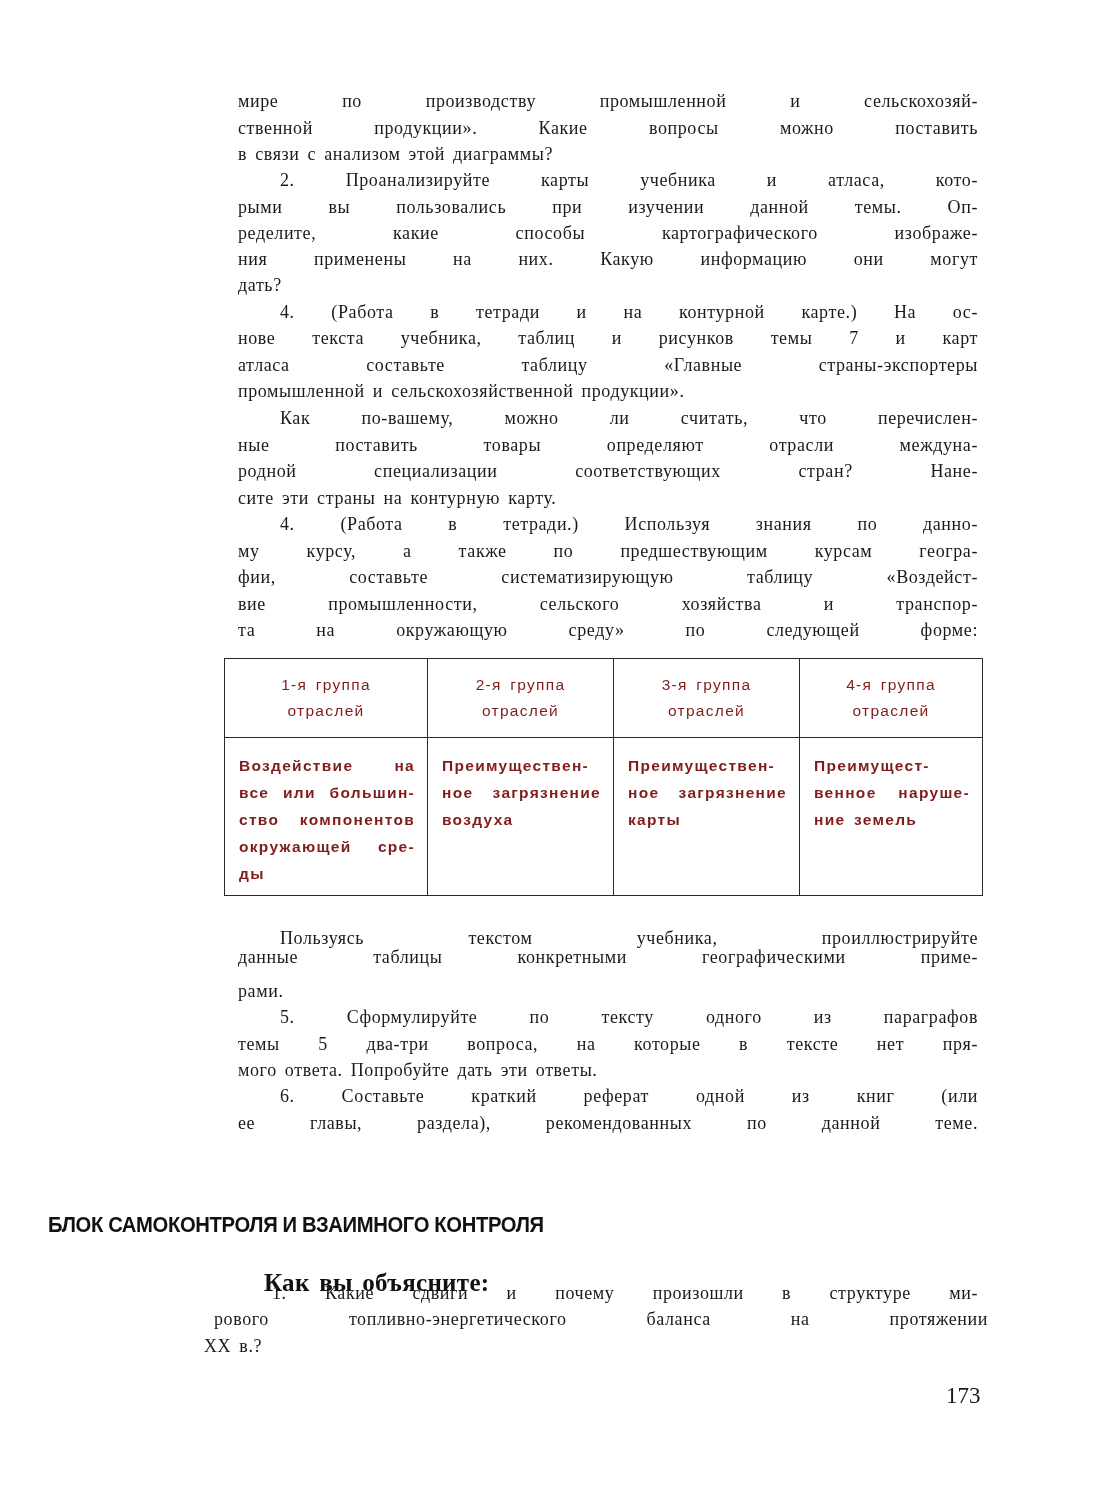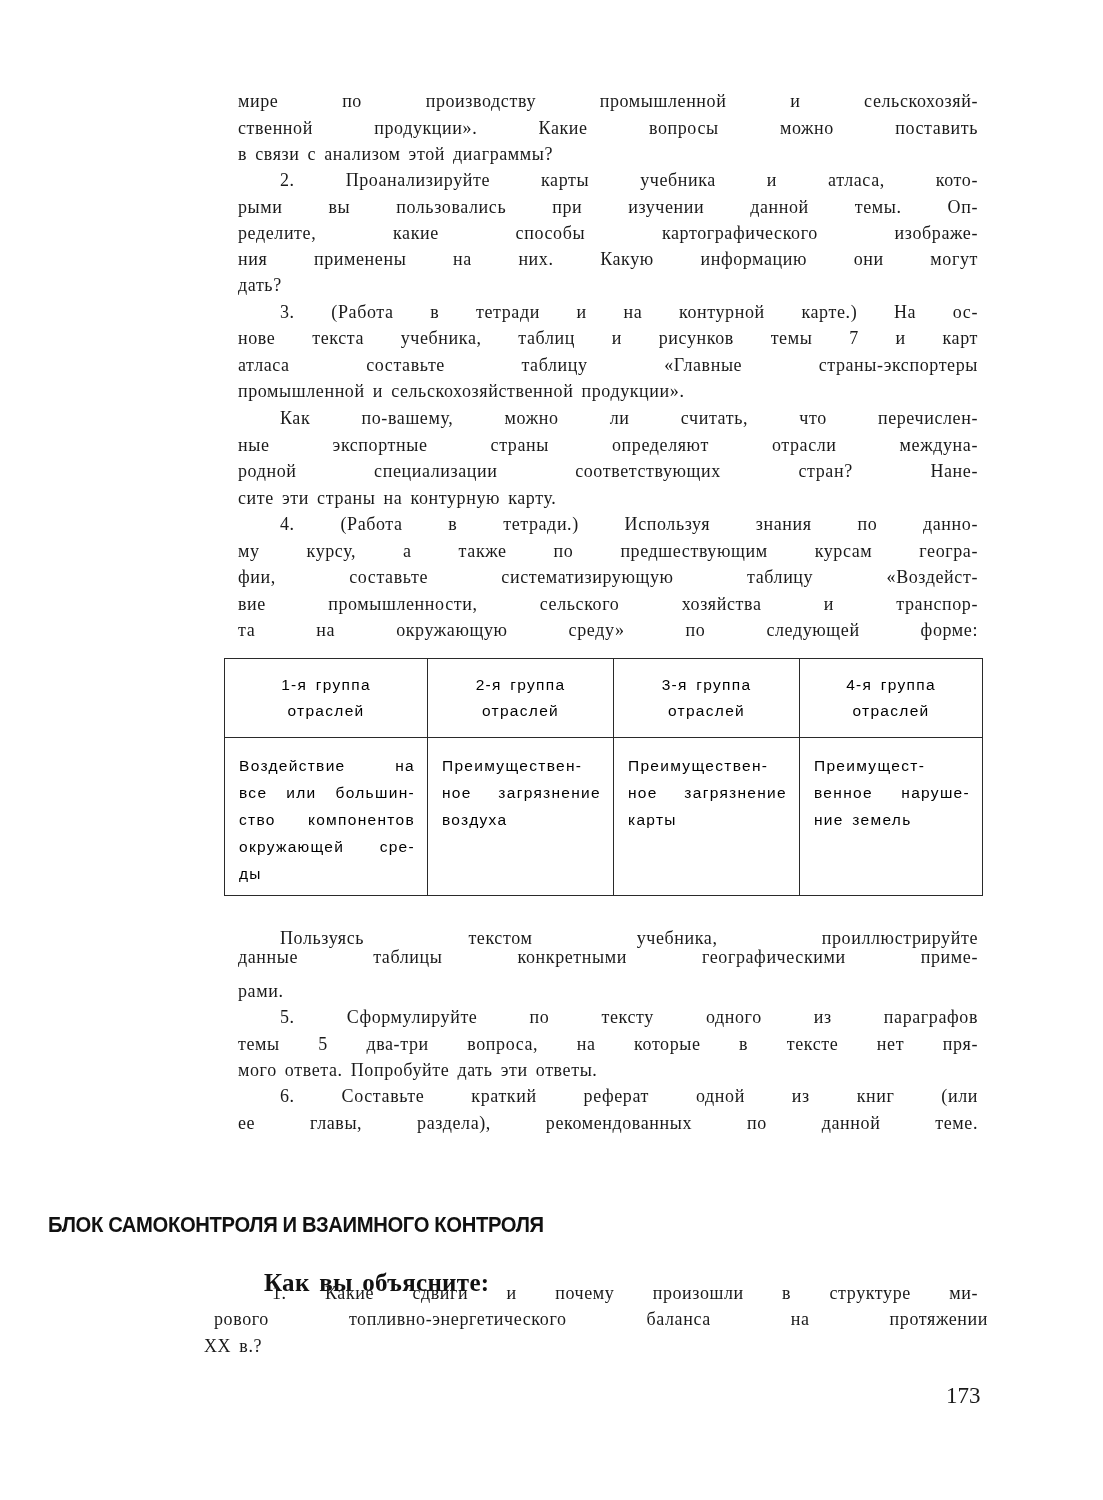--- a/index.html
+++ b/index.html
@@ -50,21 +50,21 @@
       width: 758px;
       height: 236px;
     }
     table.groups {
       border-collapse: collapse;
       width: 758px;
       height: 236px;
       table-layout: fixed;
       font-family: "Liberation Sans", "DejaVu Sans", sans-serif;
       font-size: 15.5px;
-      color: #000000;
+      color: #7f1d1d;
       letter-spacing: 1.3px;
       word-spacing: 3px;
     }
     table.groups th, table.groups td {
       border: 1.5px solid #2a2a2a;
       vertical-align: top;
     }
     table.groups th {
       font-weight: normal;
       height: 78px;
@@ -76,20 +76,21 @@
     table.groups td {
       padding: 14px 12px 8px 14px;
       line-height: 27px;
       text-align: justify;
     }
     .cell-line {
       display: block;
       white-space: nowrap;
       text-align: justify;
       text-align-last: justify;
+      font-weight: bold;
     }
     .cell-line.last {
       text-align-last: left;
     }
     .section-heading {
       position: absolute;
       left: 48px;
       top: 1212px;
       font-family: "Liberation Sans", "DejaVu Sans", sans-serif;
       font-weight: bold;
@@ -133,29 +134,29 @@
 
   <div>
     <div class="line indent" style="top:167px">2. Проанализируйте карты учебника и атласа, кото-</div>
     <div class="line" style="top:194px">рыми вы пользовались при изучении данной темы. Оп-</div>
     <div class="line" style="top:220px">ределите, какие способы картографического изображе-</div>
     <div class="line" style="top:246px">ния применены на них. Какую информацию они могут</div>
     <div class="line last" style="top:272px">дать?</div>
   </div>
 
   <div>
-    <div class="line indent" style="top:299px">3. (Работа в тетради и на контурной карте.) На ос-</div>
+    <div class="line indent" style="top:299px">4. (Работа в тетради и на контурной карте.) На ос-</div>
     <div class="line" style="top:325px">нове текста учебника, таблиц и рисунков темы 7 и карт</div>
     <div class="line" style="top:352px">атласа составьте таблицу «Главные страны-экспортеры</div>
     <div class="line last" style="top:378px">промышленной и сельскохозяйственной продукции».</div>
   </div>
 
   <div>
     <div class="line indent" style="top:405px">Как по-вашему, можно ли считать, что перечислен-</div>
-    <div class="line" style="top:432px">ные экспортные страны определяют отрасли междуна-</div>
+    <div class="line" style="top:432px">ные поставить товары определяют отрасли междуна-</div>
     <div class="line" style="top:458px">родной специализации соответствующих стран? Нане-</div>
     <div class="line last" style="top:485px">сите эти страны на контурную карту.</div>
   </div>
 
   <div>
     <div class="line indent" style="top:511px">4. (Работа в тетради.) Используя знания по данно-</div>
     <div class="line" style="top:538px">му курсу, а также по предшествующим курсам геогра-</div>
     <div class="line" style="top:564px">фии, составьте систематизирующую таблицу «Воздейст-</div>
     <div class="line" style="top:591px">вие промышленности, сельского хозяйства и транспор-</div>
     <div class="line" style="top:617px">та на окружающую среду» по следующей форме:</div>

